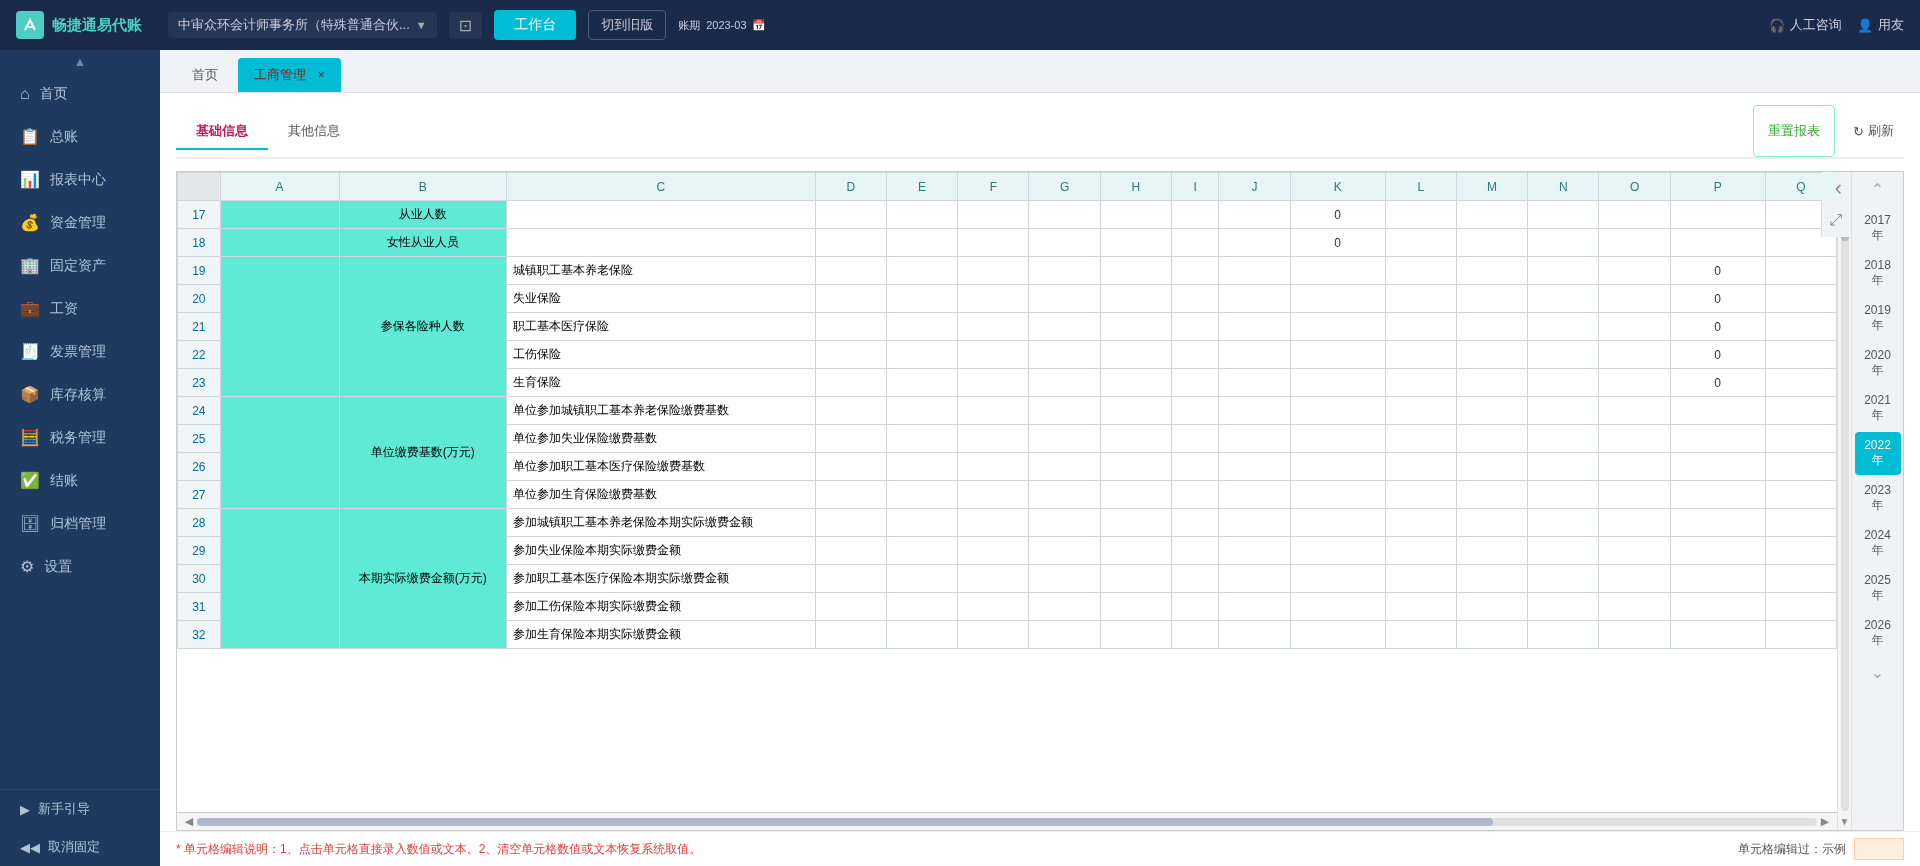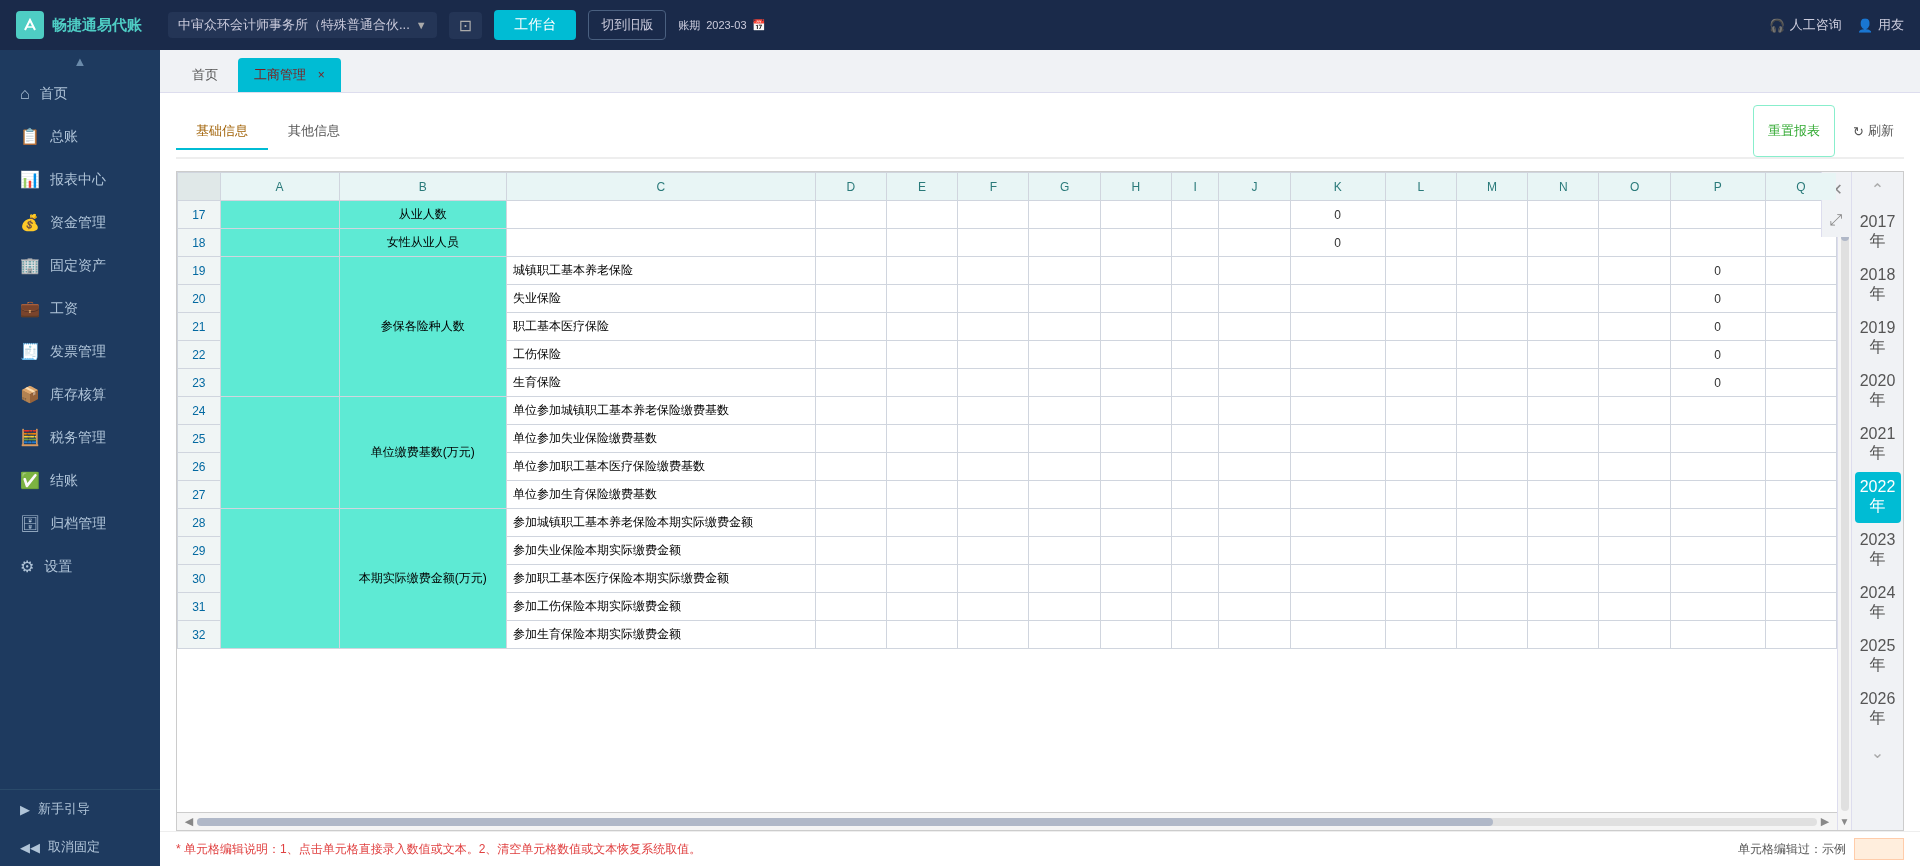--- a/index.html
+++ b/index.html
@@ -93,21 +93,21 @@
 
     
     .sub-tabs {
       display: flex; align-items: center; gap: 0; margin-bottom: 12px;
       border-bottom: 2px solid #eee;
     }
     .sub-tab {
       padding: 8px 20px; cursor: pointer; font-size: 13px; color: #555;
       border-bottom: 2px solid transparent; margin-bottom: -2px;
     }
-    .sub-tab.active { color: #a16207; border-bottom: 2px solid #00bcd4; font-weight: normal; }
+    .sub-tab.active { color: #be185d; border-bottom: 2px solid #00bcd4; font-weight: bold; }
 
     .sub-tabs-actions { margin-left: auto; display: flex; align-items: center; gap: 8px; }
     .reset-btn {
       border: 1px solid #8ec; color: #3a3; background: white;
       padding: 16px 14px; border-radius: 4px; cursor: pointer; font-size: 13px;
     }
     .refresh-btn {
       border: none; background: transparent; color: #555;
       padding: 5px 10px; cursor: pointer; font-size: 13px;
       display: flex; align-items: center; gap: 4px;
@@ -138,21 +138,21 @@
     table.sheet td.zero-cell { text-align: center; color: #333; }
 
     
     .year-sidebar {
       width: 52px; background: #f0f2f5; border-left: 1px solid #dde;
       display: flex; flex-direction: column; align-items: center;
       padding: 4px 0; gap: 2px; overflow: hidden;
     }
     .year-item {
       width: 46px; text-align: center; padding: 6px 4px;
-      font-size: 16px; color: #555; cursor: pointer; border-radius: 4px;
+      font-size: 12px; color: #555; cursor: pointer; border-radius: 4px;
     }
     .year-item.active { background: #00bcd4; color: white; }
     .year-nav { color: #aaa; font-size: 16px; cursor: pointer; padding: 4px; }
     .year-nav.up { margin-bottom: 2px; }
     .year-nav.down { margin-top: 2px; }
     .wc-btn { font-size: 16px; color: #888; cursor: pointer; padding: 4px 6px; }
 
     
     .bottom-bar {
       background: white; border-top: 1px solid #eee;

